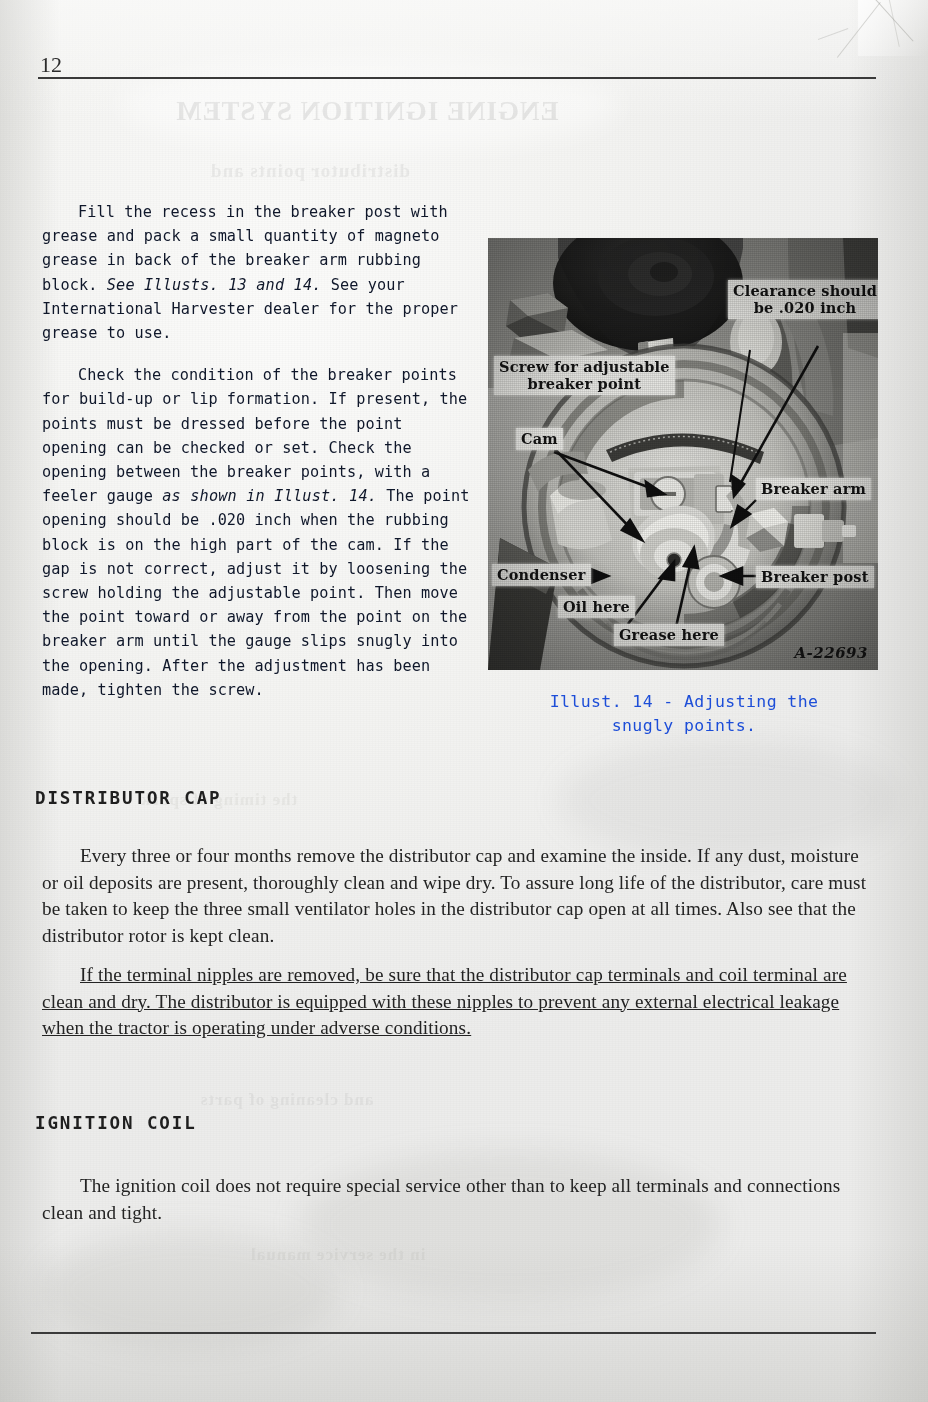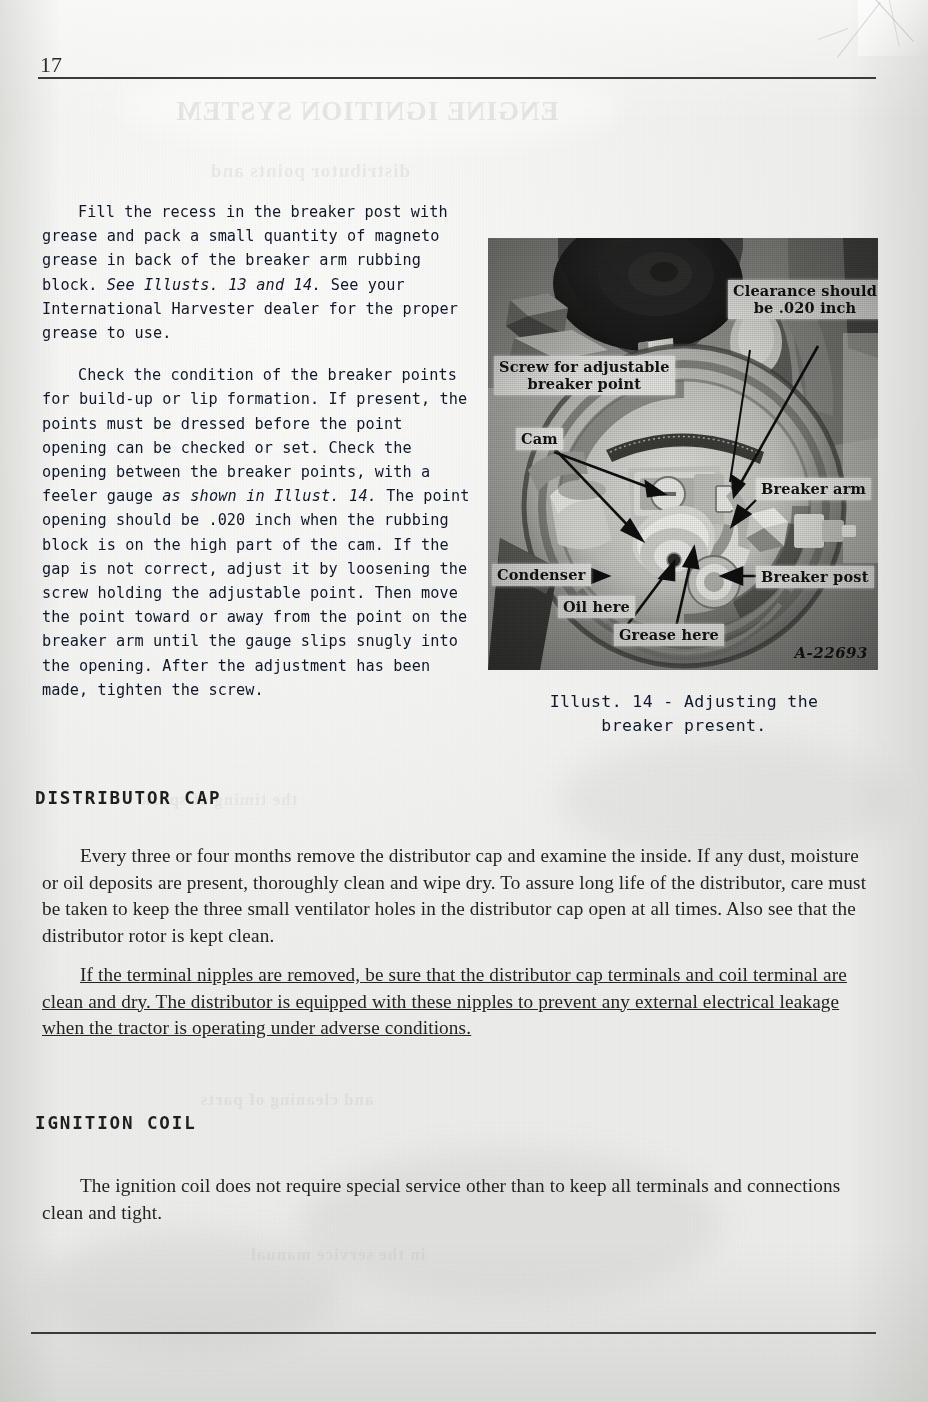--- a/index.html
+++ b/index.html
@@ -173,21 +173,21 @@
     letter-spacing: 1.9px;
   }
   .fig-caption {
     position: absolute;
     left: 488px; top: 690px;
     width: 392px;
     text-align: center;
     font-family: "DejaVu Sans Mono", "Liberation Mono", monospace;
     font-size: 16.5px;
     line-height: 24px;
-    color: #0f172a;
+    color: #1d4ed8;
     letter-spacing: .4px;
   }
 
   
   .photo {
     position: absolute;
     left: 488px; top: 238px;
     width: 390px; height: 432px;
     overflow: hidden;
     background: #8e8e8c;
@@ -260,21 +260,21 @@
   <div class="shade shade-bottom"></div>
 
   <div class="crease">
     <span class="hl"></span>
     <i class="c1"></i>
       <i class="c2"></i>
       <i class="c3"></i>
       <i class="c4"></i>
   </div>
 
-  <div class="folio">17</div>
+  <div class="folio">12</div>
   <div class="rule-top"></div>
 
   <div class="tw-col">
     <p><span class="ind"></span><span>Fill the recess in the breaker post with grease and pack a small quantity of magneto grease in back of the breaker arm rubbing block. </span><em>See Illusts. 13 and 14.</em><span>  See your International Harvester dealer for the proper grease to use.</span></p>
     <p><span class="ind"></span><span>Check the condition of the breaker points for build-up or lip formation. If present, the points must be dressed before the point opening can be checked or set.  Check the opening between the breaker points, with a feeler gauge </span><em>as shown in Illust. 14.</em><span>  The point opening should be .020 inch when the rubbing block is on the high part of the cam.  If the gap is not correct, adjust it by loosening the screw holding the adjustable point.  Then move the point toward or away from the point on the breaker arm until the gauge slips snugly into the opening.  After the adjustment has been made, tighten the screw.</span></p>
   </div>
 
   <div class="photo">
     <svg viewBox="0 0 390 432" preserveAspectRatio="none">
       <defs>
@@ -444,21 +444,21 @@
     </div>
 
     <div class="figcode">A-22693</div>
 
     <div class="vig"></div>
     <div class="halftone"></div>
   </div>
 
   <div class="fig-caption">
     <div>Illust. 14 - Adjusting the</div>
-    <div>breaker present.</div>
+    <div>snugly points.</div>
   </div>
 
   <div class="heading gothic" style="top:788px;">DISTRIBUTOR CAP</div>
 
   <div class="serif-p" style="top:843px;"><span class="ind"></span><span>Every three or four months remove the distributor cap and examine the inside.  If any dust, moisture or oil deposits are present, thoroughly clean and wipe dry.  To assure long life of the distributor, care must be taken to keep the three small ventilator holes in the distributor cap open at all times. Also see that the distributor rotor is kept clean.</span></div>
 
   <div class="serif-p" style="top:962px;text-decoration:underline;"><span class="ind"></span><span>If the terminal nipples are removed, be sure that the distributor cap terminals and coil terminal are clean and dry.  The distributor is equipped with these nipples to prevent any external electrical leakage when the tractor is operating under adverse conditions.</span></div>
 
   <div class="heading gothic" style="top:1113px;">IGNITION COIL</div>
 

